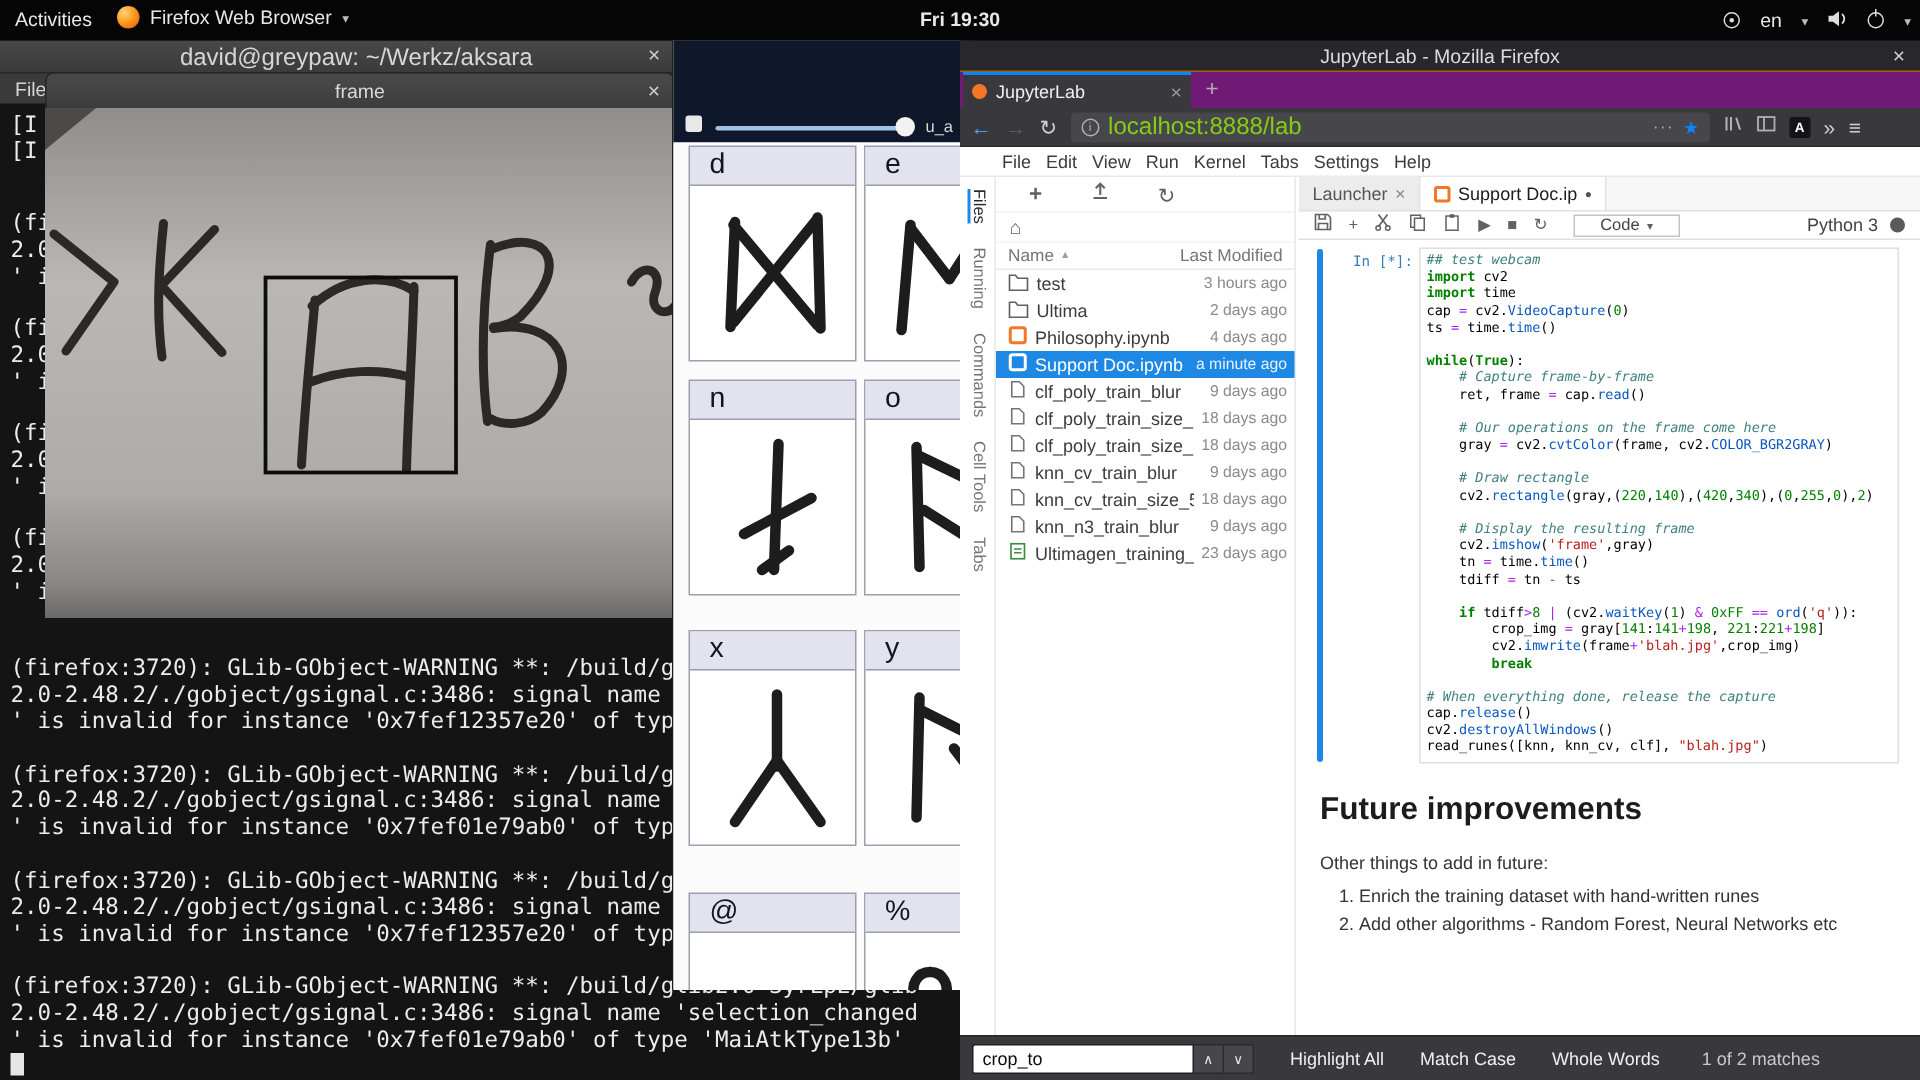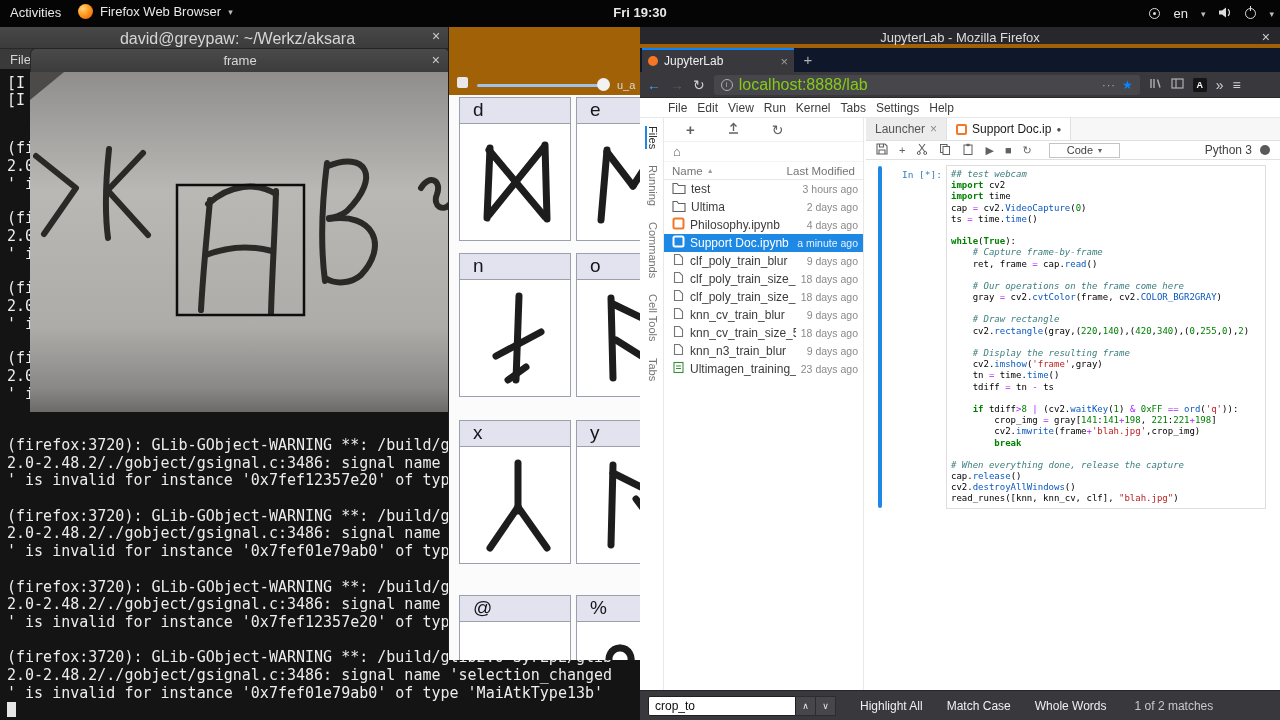--- a/index.html
+++ b/index.html
@@ -39,37 +39,37 @@
   #frame-window { position:absolute; left:30px; top:48px; width:420px; height:364px; z-index:20; }
   .fw-titlebar { height:24px; background:linear-gradient(#4a4a4a,#3c3c3c); border:1px solid #262626;
                  border-bottom:none; border-radius:6px 6px 0 0; position:relative; }
   .fw-title { position:absolute; left:0; right:0; top:4px; text-align:center; font-size:13px; color:#d9d9d9; }
   .fw-close { position:absolute; right:9px; top:3px; font-size:14px; color:#cfcfcf; }
   .fw-body { height:340px; position:relative; background:#a8a6a3; }
 
   
   #rune-window { position:absolute; left:448px; top:27px; width:200px; height:633px; z-index:30;
                  background:#fbfbfb; border-left:1px solid #1d1d1d; }
-  .rw-header { height:68px; background:#a16207; position:relative; }
+  .rw-header { height:68px; background:#0f172a; position:relative; }
   .rw-icon  { position:absolute; left:8px; top:50px; width:11px; height:11px; background:#e8e8e8; border-radius:2px; }
   .rw-track { position:absolute; left:28px; top:57px; width:128px; height:3px; background:#9fc3e8; border-radius:2px; }
   .rw-knob  { position:absolute; left:148px; top:51px; width:13px; height:13px; background:#f2f2f2; border-radius:50%; }
   .rw-label { position:absolute; left:168px; top:52px; color:#d8d8d8; font-size:11px; }
   #rune-grid { position:absolute; left:0; top:68px; right:0; bottom:0; background:#fbfbfb; overflow:hidden; }
   .rune-cell { position:absolute; width:112px; height:144px; border:1px solid #9aa0ac; background:#fff; }
   .rune-head { height:26px; background:#e2e3ef; border-bottom:1px solid #9aa0ac; font-size:19px;
                color:#15151a; padding:1px 0 0 13px; }
   .rune-body { position:relative; height:116px; }
 
   
   #firefox-window { position:absolute; left:640px; top:27px; width:640px; height:693px; z-index:40; background:#38383d; }
-  .ffx-titlebar { height:21px; background:#28282c; border-bottom:4px solid #a16207; position:relative; }
+  .ffx-titlebar { height:21px; background:#28282c; border-bottom:1px solid #a16207; position:relative; }
   .ffx-wtitle { position:absolute; left:0; right:0; top:3px; text-align:center; font-size:13px; color:#dcdcde; }
   .ffx-close { position:absolute; right:10px; top:2px; font-size:14px; color:#cfcfcf; }
-  .ffx-tabbar { height:24px; background:#0f172a; display:flex; align-items:stretch; padding-left:2px; }
+  .ffx-tabbar { height:24px; background:#701a75; display:flex; align-items:stretch; padding-left:2px; }
   .ffx-tab { width:152px; background:#38383d; border-top:2px solid #0a84ff; display:flex; align-items:center;
              gap:6px; padding:0 6px; font-size:12px; color:#f0f0f2; }
   .ffx-favicon { width:10px; height:10px; border-radius:50%; background:#f37726; flex:0 0 auto; }
   .ffx-tab-label { flex:1; white-space:nowrap; overflow:hidden; }
   .ffx-tab-close { color:#9b9b9f; font-size:13px; }
   .ffx-newtab { width:28px; color:#b1b1b3; font-size:15px; text-align:center; line-height:24px; }
   .ffx-navbar { height:26px; display:flex; align-items:center; padding:0 7px; gap:9px;
                 border-bottom:1px solid #2a2a2e; color:#d0d0d2; }
   .nav-btn { font-size:14px; line-height:1; }
   .nav-back { color:#45a1ff; }
@@ -600,20 +600,28 @@
             <div class="cm-line"><span>    </span><span class="tk-k">if</span><span> tdiff</span><span class="tk-o">&gt;</span><span class="tk-n">8</span><span> </span><span class="tk-o">|</span><span> (cv2.</span><span class="tk-f">waitKey</span><span>(</span><span class="tk-n">1</span><span>) </span><span class="tk-o">&amp;</span><span> </span><span class="tk-n">0xFF</span><span> </span><span class="tk-o">==</span><span> </span><span class="tk-f">ord</span><span>(</span><span class="tk-s">'q'</span><span>)):</span></div>
             <div class="cm-line"><span>        crop_img </span><span class="tk-o">=</span><span> gray[</span><span class="tk-n">141</span><span>:</span><span class="tk-n">141</span><span class="tk-o">+</span><span class="tk-n">198</span><span>, </span><span class="tk-n">221</span><span>:</span><span class="tk-n">221</span><span class="tk-o">+</span><span class="tk-n">198</span><span>]</span></div>
             <div class="cm-line"><span>        cv2.</span><span class="tk-f">imwrite</span><span>(frame</span><span class="tk-o">+</span><span class="tk-s">'blah.jpg'</span><span>,crop_img)</span></div>
             <div class="cm-line"><span>        </span><span class="tk-k">break</span></div>
             <div class="cm-line"><span></span></div>
             <div class="cm-line"><span class="tk-c"># When everything done, release the capture</span></div>
             <div class="cm-line"><span>cap.</span><span class="tk-f">release</span><span>()</span></div>
             <div class="cm-line"><span>cv2.</span><span class="tk-f">destroyAllWindows</span><span>()</span></div>
             <div class="cm-line"><span>read_runes([knn, knn_cv, clf], </span><span class="tk-s">"blah.jpg"</span><span>)</span></div>
           </div>
+        <div class="md-cell">
+          <div class="md-h">Future improvements</div>
+          <div class="md-p">Other things to add in future:</div>
+          <ol>
+            <li>Enrich the training dataset with hand-written runes</li>
+            <li>Add other algorithms - Random Forest, Neural Networks etc</li>
+          </ol>
+        </div>
       </div>
     </div>
   </div>
 
   <div class="ffx-findbar">
     <input class="find-input" value="crop_to" style="">
     <span class="find-btn">∧</span>
     <span class="find-btn">∨</span>
     <span class="find-toggle">Highlight All</span>
     <span class="find-toggle">Match Case</span>

